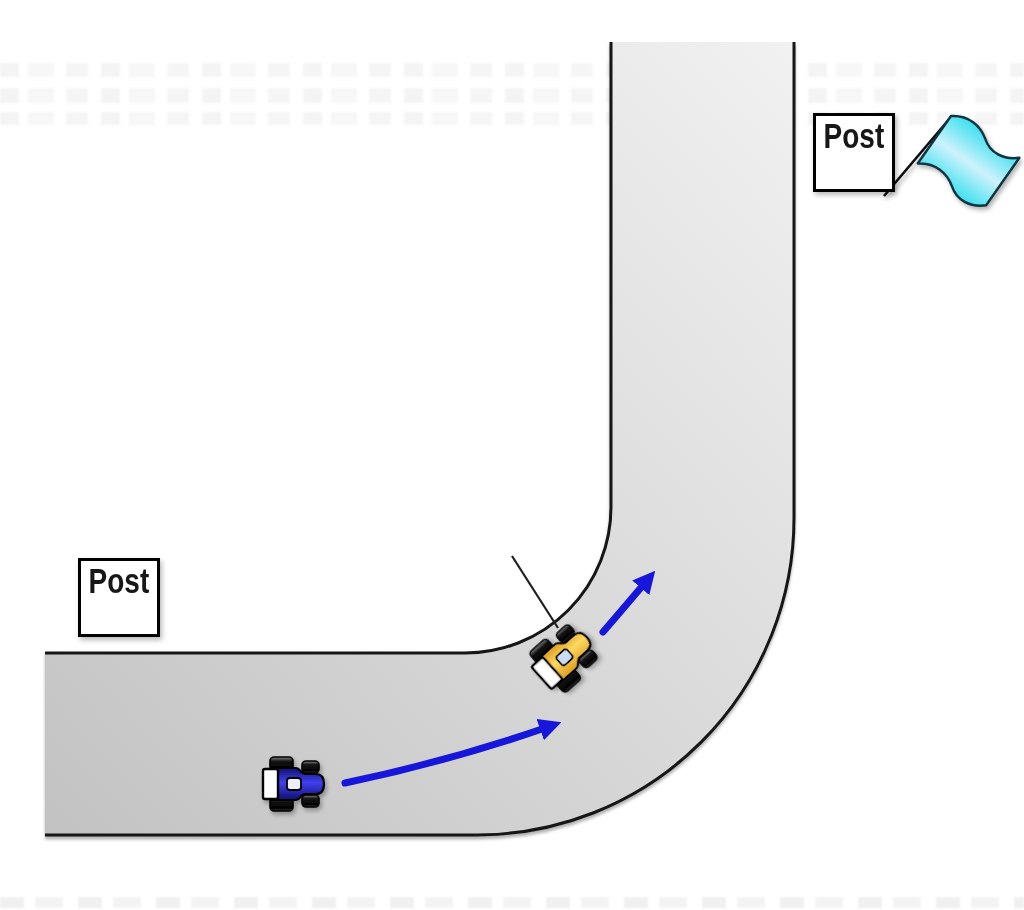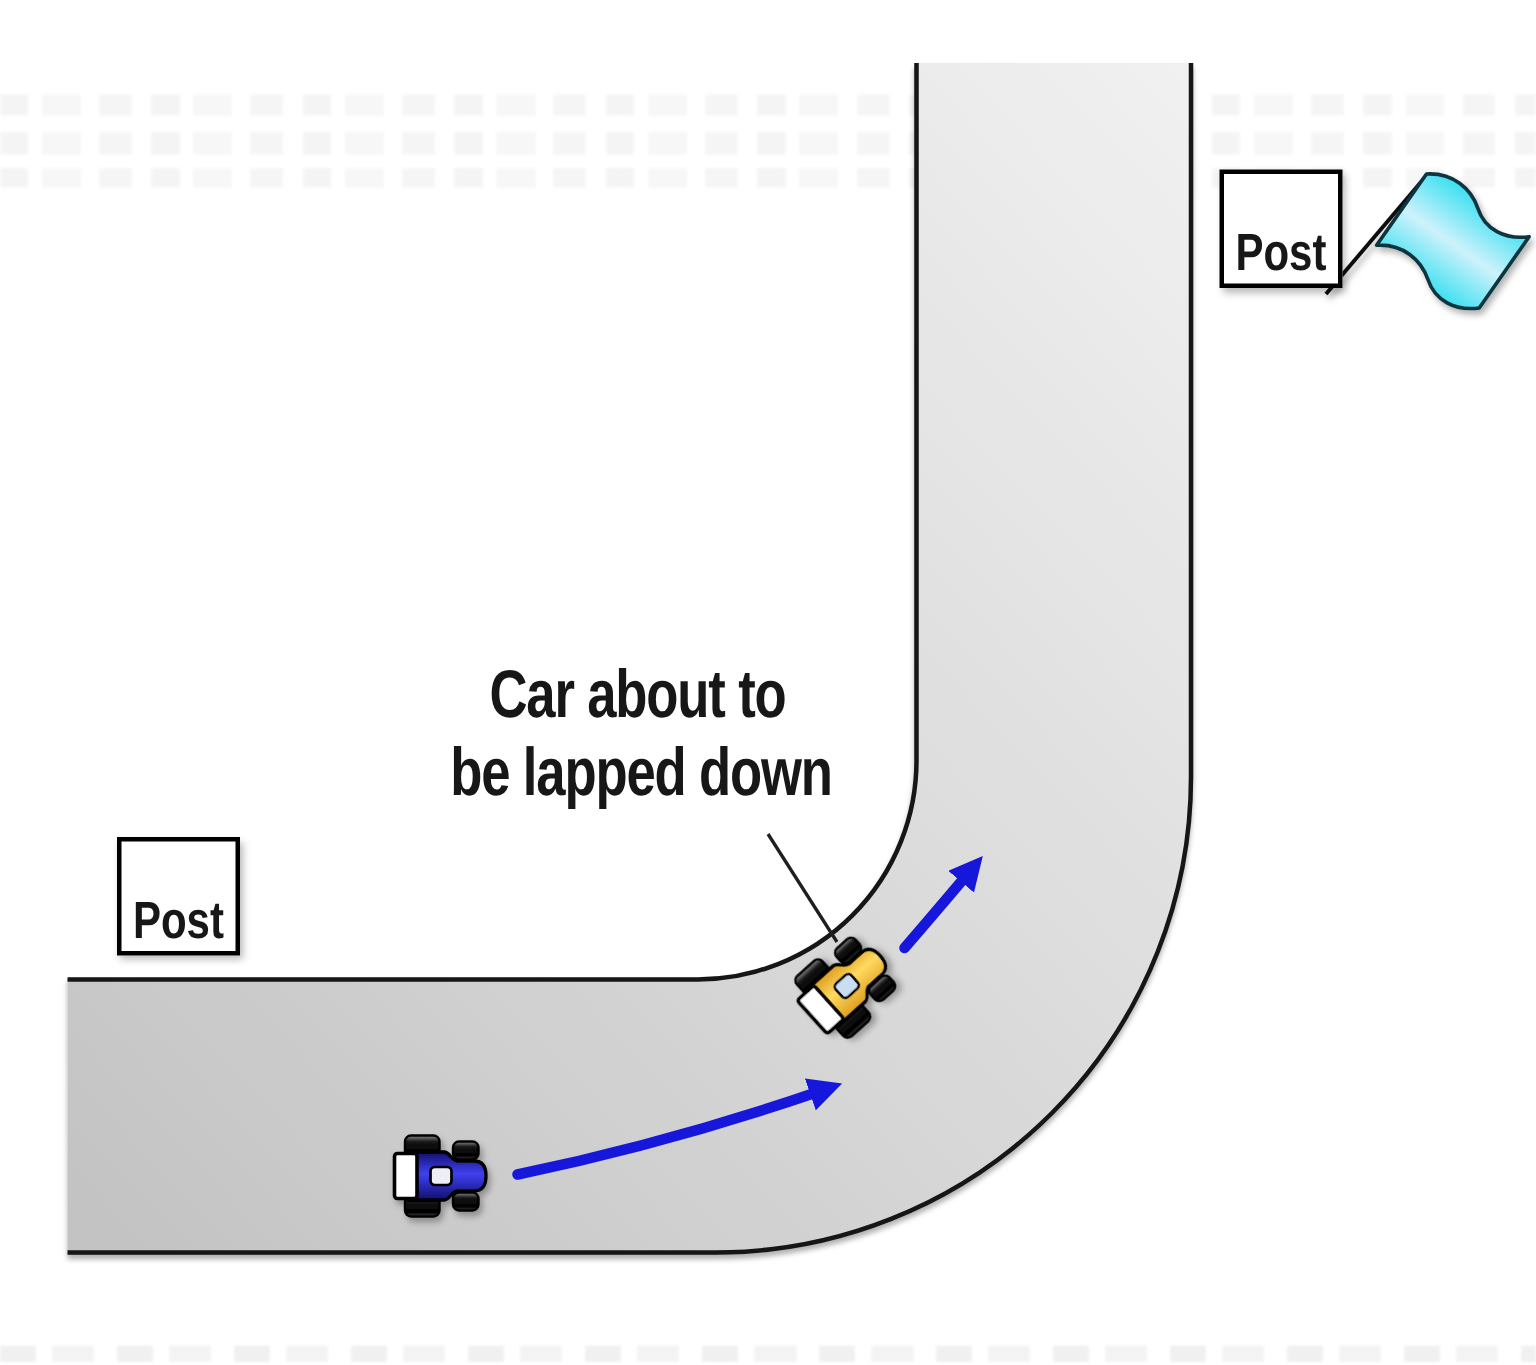--- a/index.html
+++ b/index.html
@@ -39,21 +39,21 @@
   .car-yellow .body{fill:url(#gradYellowBody);}
   .car .wing{fill:var(--car_wing,#ffffff);stroke:#000;stroke-width:2.4;}
   .car .cockpit{stroke:#000;stroke-width:1.8;}
   .car-blue .cockpit{fill:var(--cockpit_blue,#eeeef6);}
   .car-yellow .cockpit{fill:var(--cockpit_yellow,#c9ddf3);}
   
   .post-box{
     position:absolute;width:76px;height:73px;
     background:var(--post_box_bg,#fff);
     border:3px solid var(--post_box_border,#000);
-    display:flex;align-items:flex-end;justify-content:center;
+    display:flex;align-items:flex-start;justify-content:center;
     box-shadow:2px 3px 5px rgba(0,0,0,0.28);
   }
   .post-box.left{left:78px;top:558px;}
   .post-box.right{left:813px;top:113px;}
   .post-label{
     font-size:35px;font-weight:700;color:var(--post_text,#171717);
     display:inline-block;transform:scaleX(.8);white-space:nowrap;
   }
   
   .caption{
@@ -150,18 +150,14 @@
     </g>
   </svg>
 
   <div class="post-box left">
     <span class="post-label">Post</span>
   </div>
   <div class="post-box right">
     <span class="post-label">Post</span>
   </div>
 
-  <div class="caption">
-    <span>Car about to</span>
-    <span>be lapped down</span>
-  </div>
 
 </div>
 
 </body></html>

